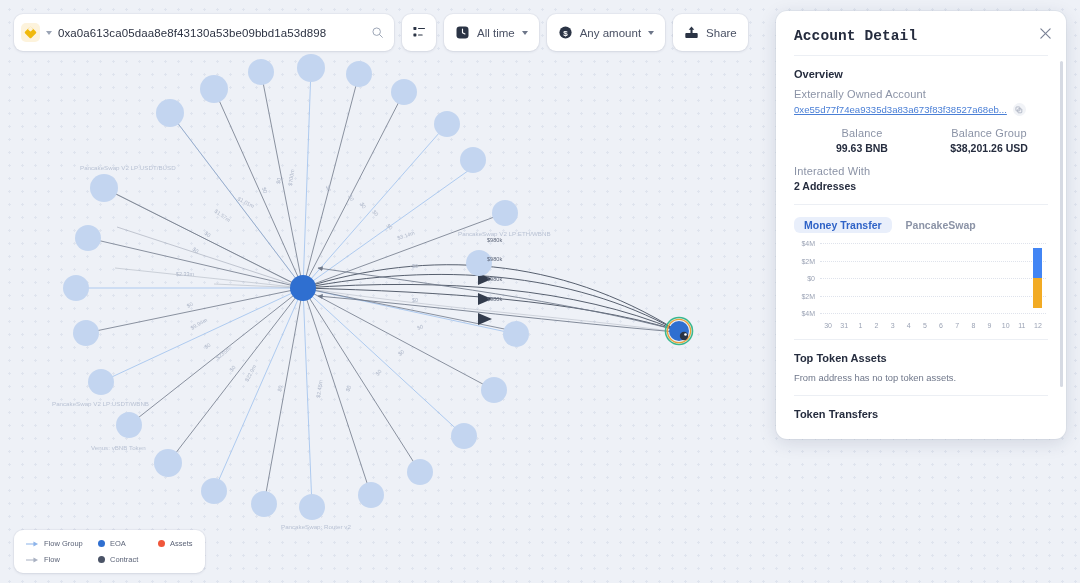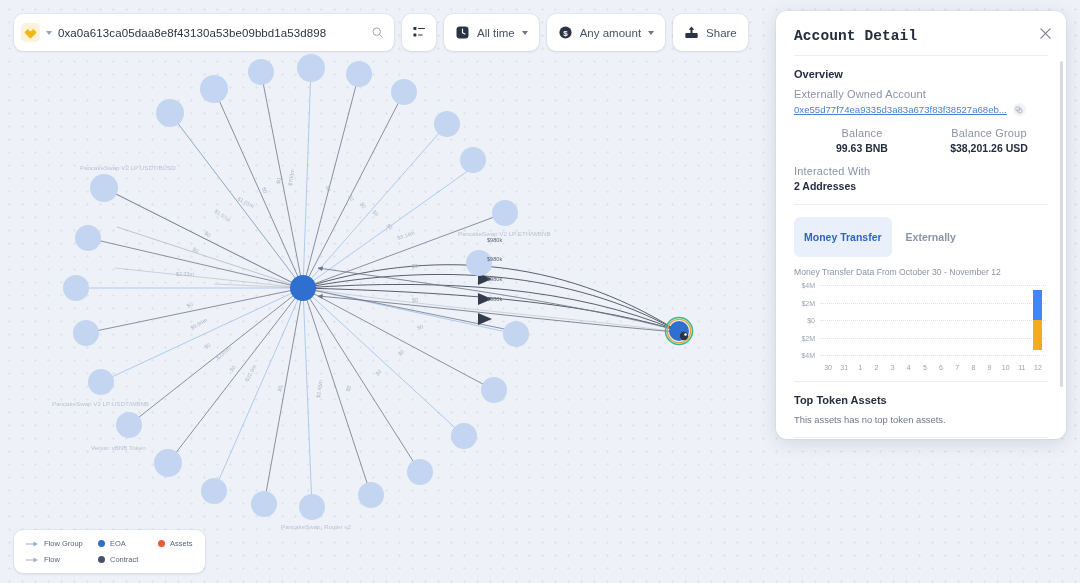--- a/index.html
+++ b/index.html
@@ -84,21 +84,21 @@
   #addr-row { display: flex; align-items: center; gap: 6px; margin-bottom: 11px; }
   #addr-link {
     font-size: 9.6px; color: #4a7fd6; text-decoration: underline;
     white-space: nowrap; overflow: hidden; text-overflow: ellipsis; max-width: 236px; cursor: pointer;
   }
   .copy-ic { width: 13px; height: 13px; border-radius: 50%; background: #f1f3f7; display:flex;align-items:center;justify-content:center;flex:0 0 auto;cursor:pointer;}
   .two-col { display: flex; margin-bottom: 11px; }
   .two-col > div { flex: 1; text-align: center; }
   .two-col > div:nth-child(2) { flex: 0 0 118px; }
   #tabs { display: flex; align-items: center; gap: 4px; margin: 12px 0 10px; }
-  .tab { font-size: 10.5px; padding: 14px 10px; border-radius: 6px; cursor: pointer; color: #8b93a6; font-weight: bold;}
+  .tab { font-size: 10.5px; padding: 2px 10px; border-radius: 6px; cursor: pointer; color: #8b93a6; font-weight: bold;}
   .tab.active { background: #e9effb; color: #2f63c7; }
   #chart-caption { font-size: 8.6px; color: #8b93a6; margin-bottom: 8px; }
 
   
   #chart { position: relative; height: 86px; width: 252px; }
   .yl { position: absolute; right: 100%; margin-right: 5px; font-size: 7px; color: #9aa2b4; transform: translateY(-50%); white-space: nowrap; }
   #plot { position: absolute; left: 26px; right: 0; top: 0; bottom: 16px; }
   .gl { position: absolute; left: 0; right: 0; height: 0; border-top: 1px dotted #dfe3ec; }
   .xl { position: absolute; bottom: 0; font-size: 7px; color: #9aa2b4; transform: translateX(-50%); }
   .bar { position: absolute; width: 9px; }
@@ -384,24 +384,23 @@
 
       <div>
         <div class="f-label">Interacted With</div>
         <div class="f-value">2 Addresses</div>
       </div>
 
       <div class="hr" style="margin:12px 0 0"></div>
 
       <div id="tabs">
         <div class="tab active">Money Transfer</div>
-        <div class="tab">Externally</div>
+        <div class="tab">PancakeSwap</div>
       </div>
 
-      <div id="chart-caption">Money Transfer Data From October 30 - November 12</div>
 
       <div id="chart">
         <div id="plot">
             <div class="gl" style="top: 0%;"></div>
             <div class="yl" style="top: 0%;">$4M</div>
             <div class="gl" style="top: 25%;"></div>
             <div class="yl" style="top: 25%;">$2M</div>
             <div class="gl" style="top: 50%;"></div>
             <div class="yl" style="top: 50%;">$0</div>
             <div class="gl" style="top: 75%;"></div>
@@ -424,19 +423,19 @@
           <div class="xl" style="left: calc(60.7143% + 10.2143px);">7</div>
           <div class="xl" style="left: calc(67.8571% + 8.35714px);">8</div>
           <div class="xl" style="left: calc(75% + 6.5px);">9</div>
           <div class="xl" style="left: calc(82.1429% + 4.64286px);">10</div>
           <div class="xl" style="left: calc(89.2857% + 2.78571px);">11</div>
           <div class="xl" style="left: calc(96.4286% + 0.928571px);">12</div>
         </div>
 
       <div class="hr" style="margin:10px 0 0"></div>
       <div class="sec-title">Top Token Assets</div>
-      <div class="no-assets">This assets has no top token assets.</div>
+      <div class="no-assets">From address has no top token assets.</div>
       <div class="hr" style="margin:0 0 0"></div>
       <div class="sec-title">Token Transfers</div>
     </div>
     <div id="scrollbar"></div>
   </div>
 </div>
 
 </body></html>

